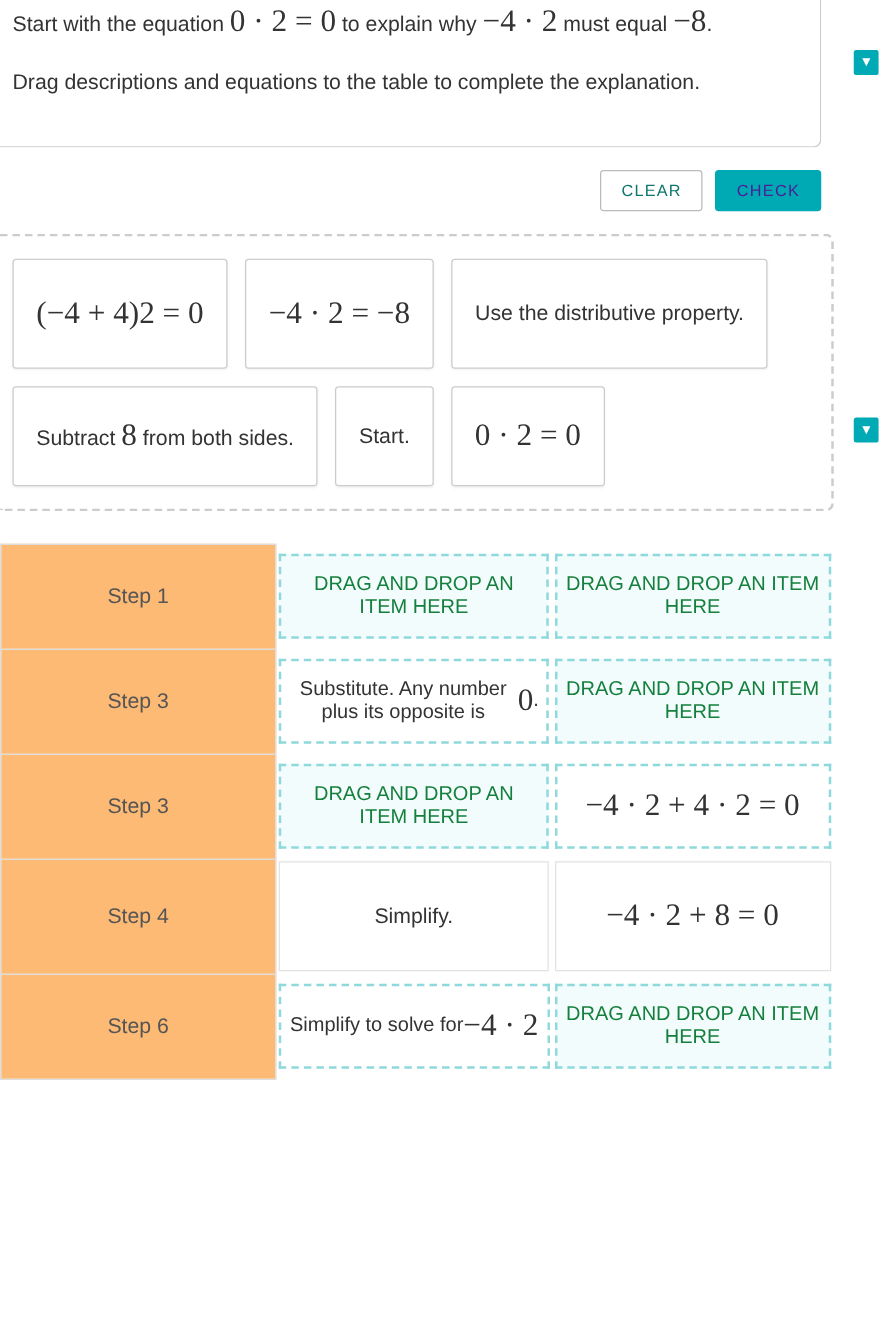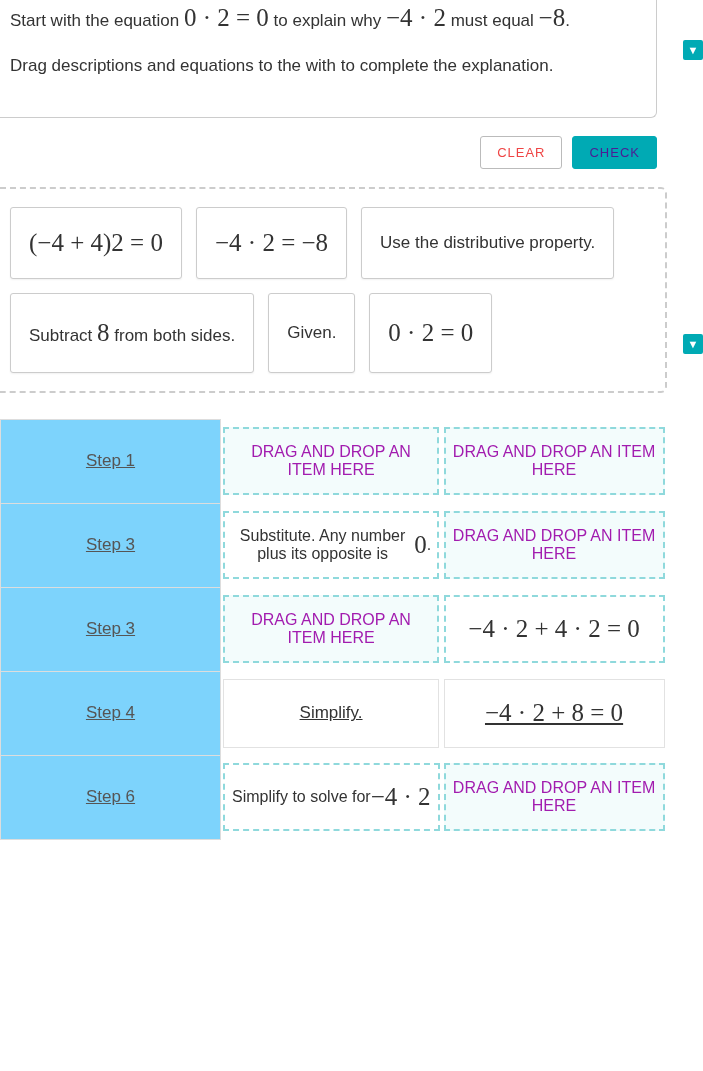--- a/index.html
+++ b/index.html
@@ -35,21 +35,21 @@
   }
   .action-row {
     display: flex;
     justify-content: flex-end;
     gap: 10px;
     padding: 18px 46px 18px 0;
   }
   .btn {
     border: 1px solid #bbb;
     background: #fff;
-    color: #ef4444;
+    color: #0f766e;
     font-size: 13px;
     letter-spacing: 1px;
     padding: 8px 16px;
     border-radius: 3px;
     cursor: pointer;
   }
   .btn.primary {
     background: #00aab4;
     border-color: #00aab4;
     color: #4c1d95;
@@ -64,80 +64,78 @@
     flex-wrap: wrap;
     gap: 14px;
     position: relative;
   }
   .tile {
     background: #fff;
     border: 1px solid #ccc;
     border-radius: 3px;
     box-shadow: 0 1px 2px rgba(0,0,0,0.06);
     padding: 0 18px;
-    height: 72px;
+    height: 88px;
     display: flex;
     align-items: center;
     justify-content: center;
     cursor: grab;
   }
   .tile.short { height: 80px; }
   .math { font-family: "Cambria Math", "STIXGeneral", Georgia, serif; font-size: 25px; white-space: nowrap;}
   .table-wrap { margin-right: 36px; margin-top: 26px; }
   table { border-collapse: collapse; width: 100%; }
   td {
     border: 1px solid #ddd;
     height: 84px;
     vertical-align: middle;
     text-align: center;
     padding: 6px 8px;
   }
   td.stepcell {
-    background: #7dd3fc;
+    background: #fdba74;
     width: 220px;
     color: #555;
-    text-decoration: underline;
   }
   td.nb { border: none; padding:0; }
   .dropzone, .filled {
     border: 2px dashed #8fd9dc;
     margin: 2px;
     height: 68px;
     display: flex;
     align-items: center;
     justify-content: center;
     text-align: center;
     padding: 4px 6px;
     font-size: 16px;
   }
-  .dropzone { color: #a21caf; background: #f3fcfc; }
+  .dropzone { color: #15803d; background: #f3fcfc; }
   .filled { color: #333; background: #fff; border-style: dashed; }
   .solidfill {
-    height: 69px;
+    height: 88px;
     display:flex; align-items:center; justify-content:center;
     border: 1px solid #e2e2e2;
     background:#fff;
     margin:2px;
     padding:4px 6px;
-    text-decoration:underline;
   }
 </style>
 </head>
 <body>
 
 <div style="position:relative;">
   <div class="marker" style="top:40px;">▼</div>
   <div class="marker" style="top:334px;">▼</div>
 </div>
 
 <div class="instructions">
   <p>
     <span>Start with the equation </span><span class="math">0 · 2 = 0</span><span> to explain why </span><span class="math">−4 · 2</span><span> must equal </span><span class="math">−8</span><span>.</span>
   </p>
-  <p>Drag descriptions and equations to the with to complete the explanation.</p>
+  <p>Drag descriptions and equations to the table to complete the explanation.</p>
 </div>
 
 <div class="action-row">
   <button class="btn">CLEAR</button>
   <button class="btn primary">CHECK</button>
 </div>
 
 <div class="tile-area">
   <div class="tile">
       <span class="math">(−4 + 4)2 = 0</span>
@@ -145,21 +143,21 @@
   <div class="tile">
       <span class="math">−4 · 2 = −8</span>
     </div>
   <div class="tile">
       <span>Use the distributive property.</span>
     </div>
   <div class="tile short">
       <span>Subtract <span class="math">8</span> from both sides.</span>
     </div>
   <div class="tile short">
-      <span>Given.</span>
+      <span>Start.</span>
     </div>
   <div class="tile short">
       <span class="math">0 · 2 = 0</span>
     </div>
 </div>
 
 <div class="table-wrap">
 <table>
   <tbody>
         <tr>

